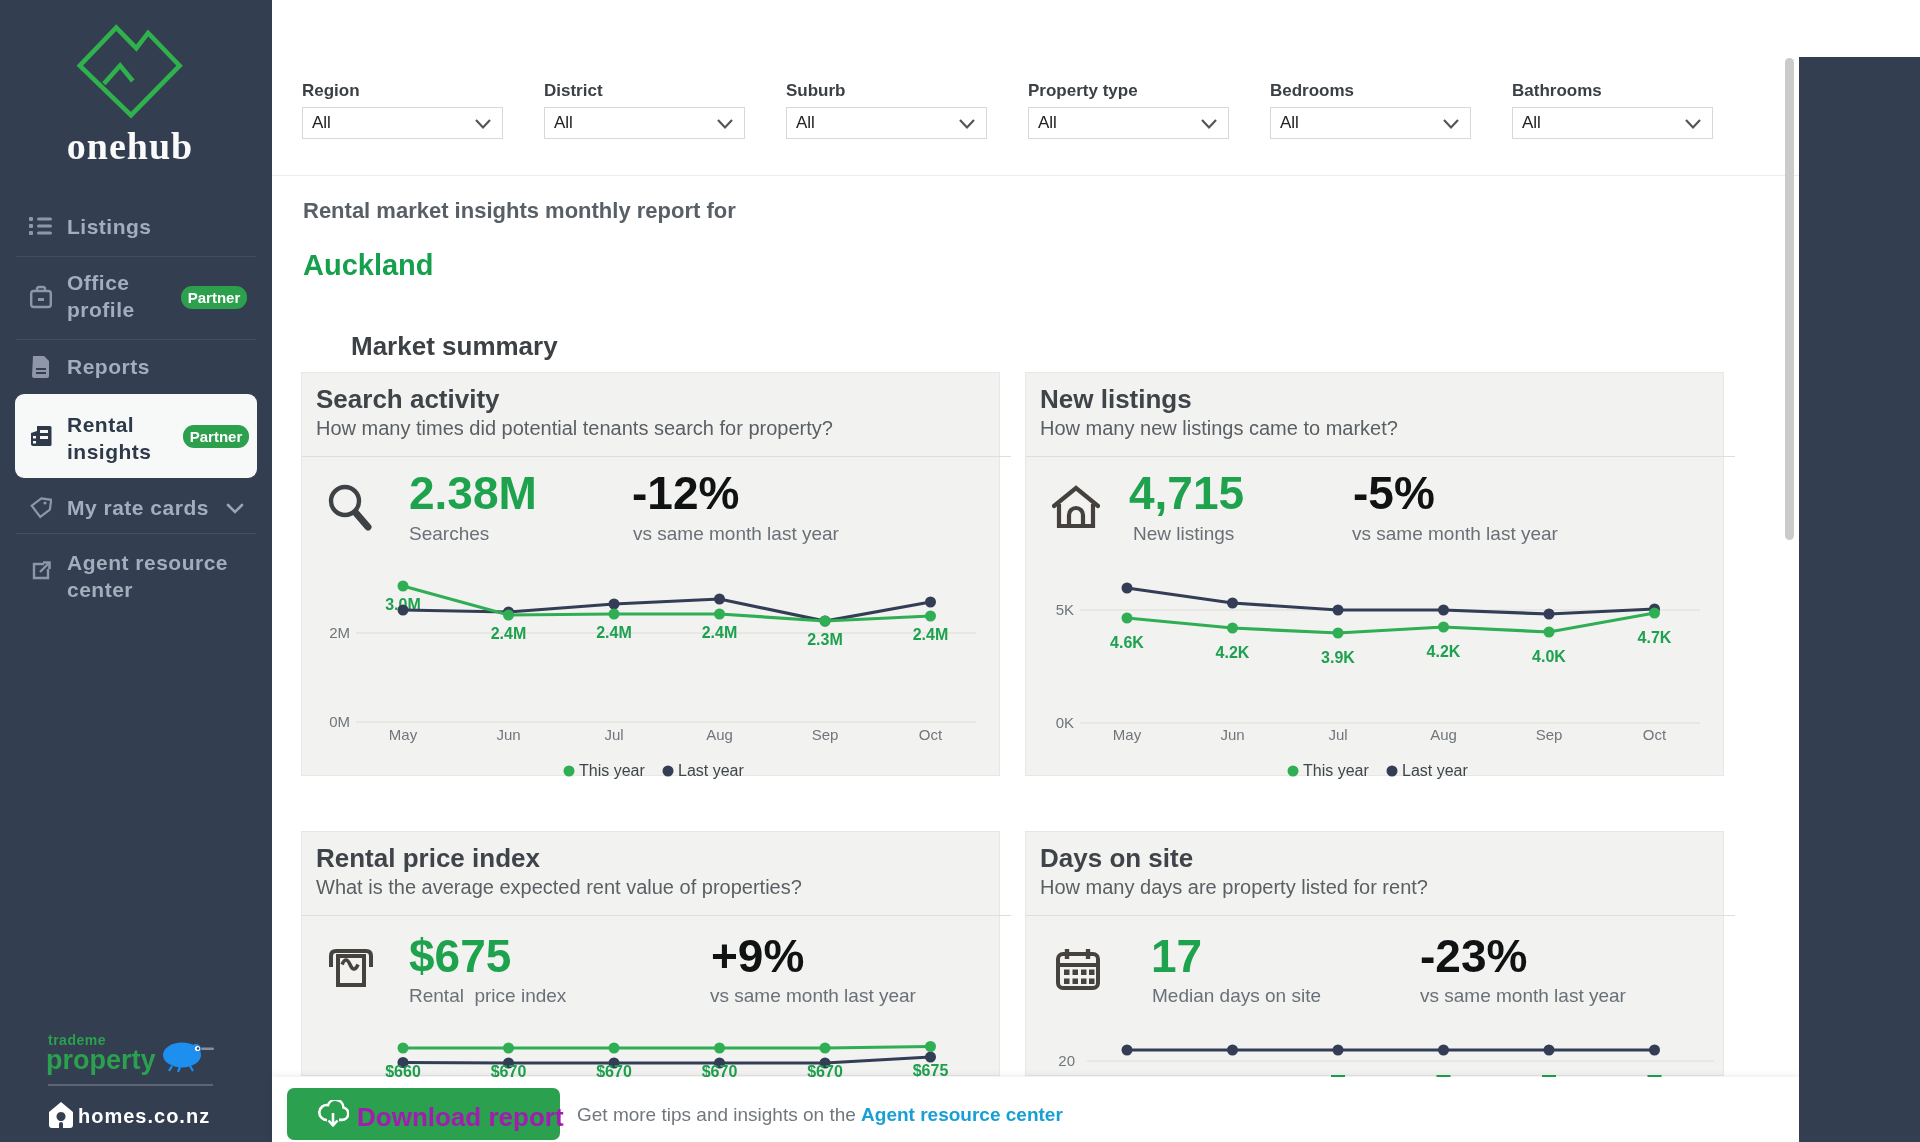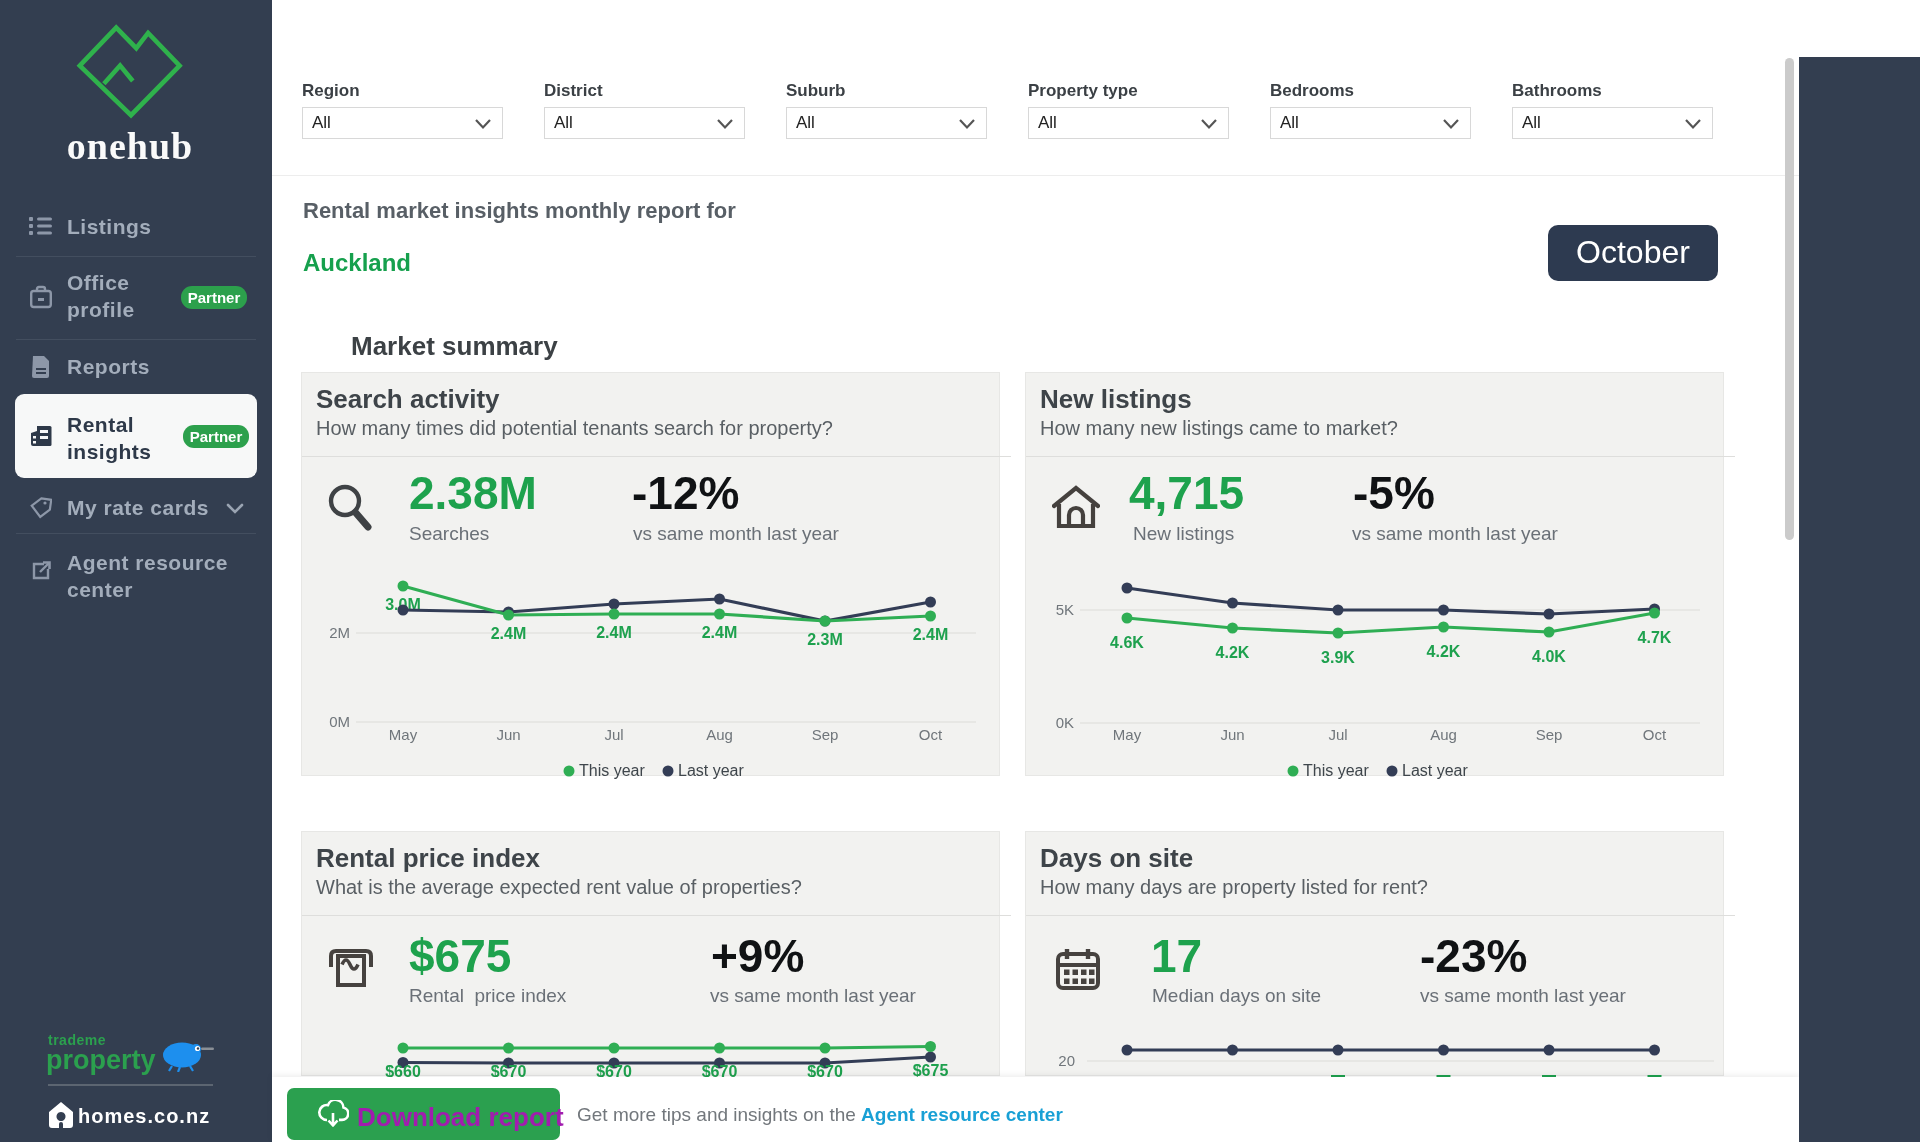--- a/index.html
+++ b/index.html
@@ -144,23 +144,21 @@
         <path d="M 2,2 L 9,9.5 L 16,2" fill="none" stroke="#555" stroke-width="2.2"></path>
       </svg></div>
 <div class="fbox" style="left:1270px;">All<svg width="18" height="12" viewBox="0 0 18 12">
         <path d="M 2,2 L 9,9.5 L 16,2" fill="none" stroke="#555" stroke-width="2.2"></path>
       </svg></div>
 <div class="fbox" style="left:1512px;">All<svg width="18" height="12" viewBox="0 0 18 12">
         <path d="M 2,2 L 9,9.5 L 16,2" fill="none" stroke="#555" stroke-width="2.2"></path>
       </svg></div>
 
 <div class="abs" style="left:303px; top:198px; font-size:22px; font-weight:bold; color:#585f66;">Rental market insights monthly report for</div>
-<div class="abs" style="left:303px; top:249px; font-size:24px; font-weight:bold; color:#16a04d;">Auckland</div>
-<div class="abs" style="left:1548px; top:225px; width:170px; height:56px; background:#2d3a50; border-radius:10px;
-     color:#fff; font-size:32px; text-align:center; line-height:54px;">October</div>
+<div class="abs" style="left:303px; top:249px; font-size:29px; font-weight:bold; color:#16a04d;">Auckland</div>
 <div class="abs" style="left:303px; top:331px; font-size:26px; font-weight:bold; color:#3c4145;margin-left:48px;">Market summary</div>
 
 <div class="card" style="left:301px; top:372px; height:404px;">
   <div class="ctitle">Search activity</div>
   <div class="csub">How many times did potential tenants search for property?</div>
   <div class="chr"></div>
   <svg class="abs" style="left:25px; top:106px;" width="48" height="54" viewBox="0 0 48 54">
     <circle cx="18" cy="22" r="14" fill="none" stroke="#3f4245" stroke-width="4.4"></circle>
     <line x1="28.5" y1="33.5" x2="41" y2="48" stroke="#3f4245" stroke-width="7" stroke-linecap="round"></line>
   </svg>

